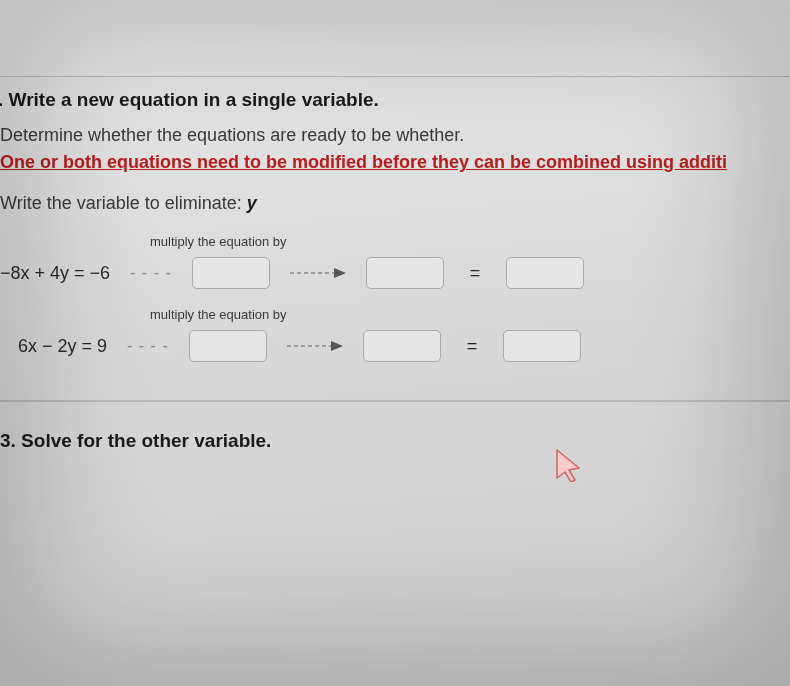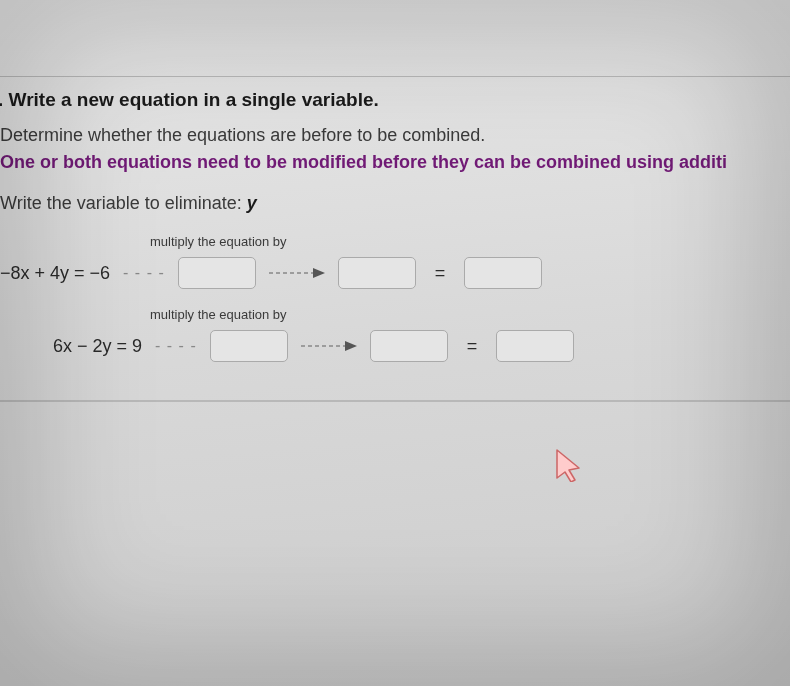--- a/index.html
+++ b/index.html
@@ -34,22 +34,23 @@
     }
     .subtext {
       font-size: 18px;
       color: #3a3a3a;
       padding: 2px 0;
       line-height: 1.4;
     }
     .bold-sub {
       font-weight: 700;
       font-size: 18px;
-      color: #701a75;
+      color: #b91c1c;
       padding: 2px 0 14px 0;
+      text-decoration: underline;
     }
     .select-var {
       font-size: 18px;
       color: #3a3a3a;
       padding: 6px 0 20px 0;
     }
     .select-var .varname {
       font-weight: 700;
       font-style: italic;
       color: #1a1a1a;
@@ -60,21 +61,21 @@
     }
     .mult-label {
       font-size: 13px;
       color: #3a3a3a;
       margin-left: 150px;
       margin-bottom: 8px;
     }
     .eq-row {
       display: flex;
       align-items: center;
-      gap: 13px;
+      gap: 20px;
       margin-bottom: 18px;
     }
     .equation {
       font-size: 18px;
       color: #2a2a2a;
       font-family: Arial, sans-serif;
       white-space: nowrap;
       min-width: 106px;
     }
     .dashes {
@@ -118,21 +119,21 @@
       padding-left: 0;
     }
   </style>
 </head>
 <body>
 
 <div class="content">
   <div class="section-divider"></div>
   <div class="left-strip">
     <div class="step-heading"><span class="num-prefix">. Write a new equation in a single variable.</span></div>
-    <div class="subtext">Determine whether the equations are before to be combined.</div>
+    <div class="subtext">Determine whether the equations are ready to be whether.</div>
     <div class="bold-sub">One or both equations need to be modified before they can be combined using additi</div>
     <div class="select-var">
       <span>Write the variable to eliminate: </span><span class="varname">y</span>
     </div>
 
     <div class="eq-block">
       <div class="mult-label">multiply the equation by</div>
       <div class="eq-row">
         <span class="equation"><span>−8x + 4y = −6</span></span>
         <span class="dashes">- - - -</span>
@@ -143,39 +144,42 @@
             <polygon points="44,2 56,7 44,12" fill="#555"></polygon>
           </svg>
         </span>
         <span class="input-box"></span>
         <span class="eq-sign">=</span>
         <span class="input-box"></span>
       </div>
 
       <div class="mult-label">multiply the equation by</div>
       <div class="eq-row">
-        <span class="equation" style="padding-left:18px;min-width:106px;margin-left:35px;"><span>6x − 2y = 9</span></span>
+        <span class="equation" style="padding-left:18px;min-width:106px;"><span>6x − 2y = 9</span></span>
         <span class="dashes">- - - -</span>
         <span class="input-box"></span>
         <span class="arrow">
           <svg width="56" height="14" viewBox="0 0 56 14">
             <line x1="0" y1="7" x2="44" y2="7" stroke="#888" stroke-width="1.5" stroke-dasharray="4 3"></line>
             <polygon points="44,2 56,7 44,12" fill="#555"></polygon>
           </svg>
         </span>
         <span class="input-box"></span>
         <span class="eq-sign">=</span>
         <span class="input-box"></span>
       </div>
     </div>
   </div>
 
   <div class="section-divider"></div>
 
   <div class="section-divider"></div>
+  <div class="step3">
+    <div class="step-heading">3. Solve for the other variable.</div>
+  </div>
 </div>
 
 <div class="cursor">
   <svg width="30" height="34" viewBox="0 0 30 34">
     <polygon points="2,2 24,20 14,22 20,32 16,34 10,24 2,30" fill="#ffcccc" stroke="#cc6666" stroke-width="1.5" stroke-linejoin="round"></polygon>
   </svg>
 </div>
 
 <div class="vignette"></div>
 

